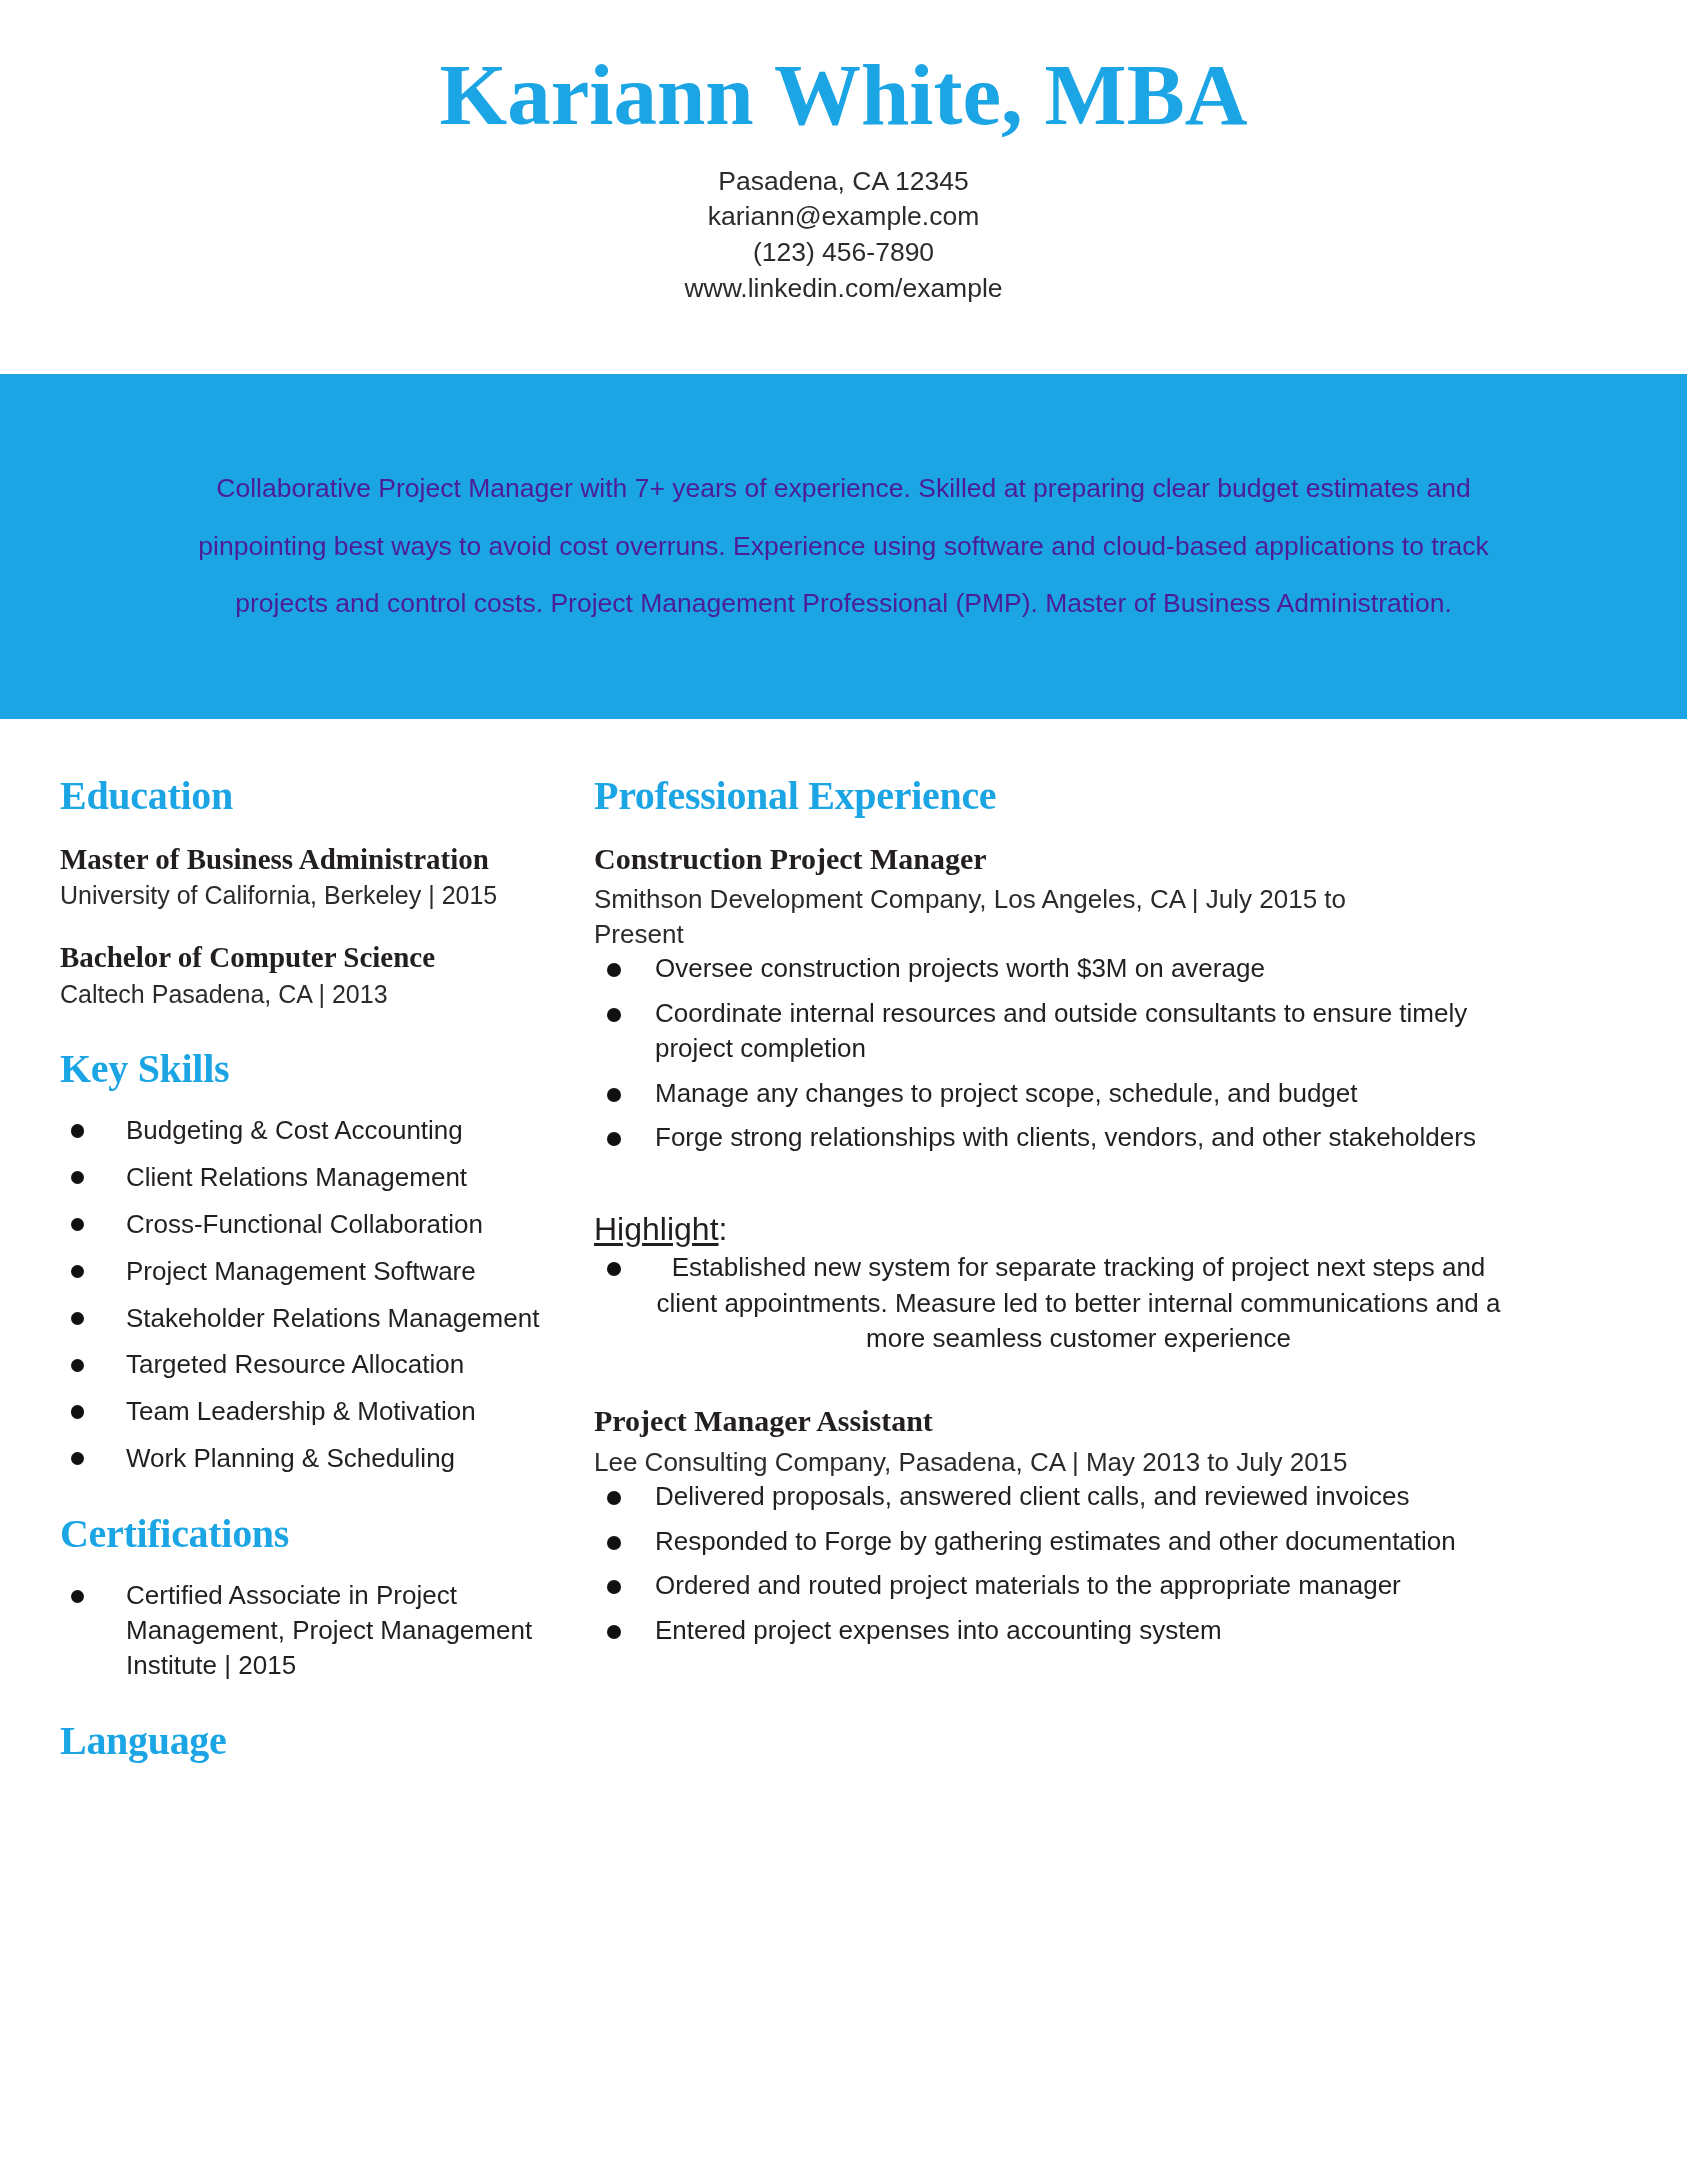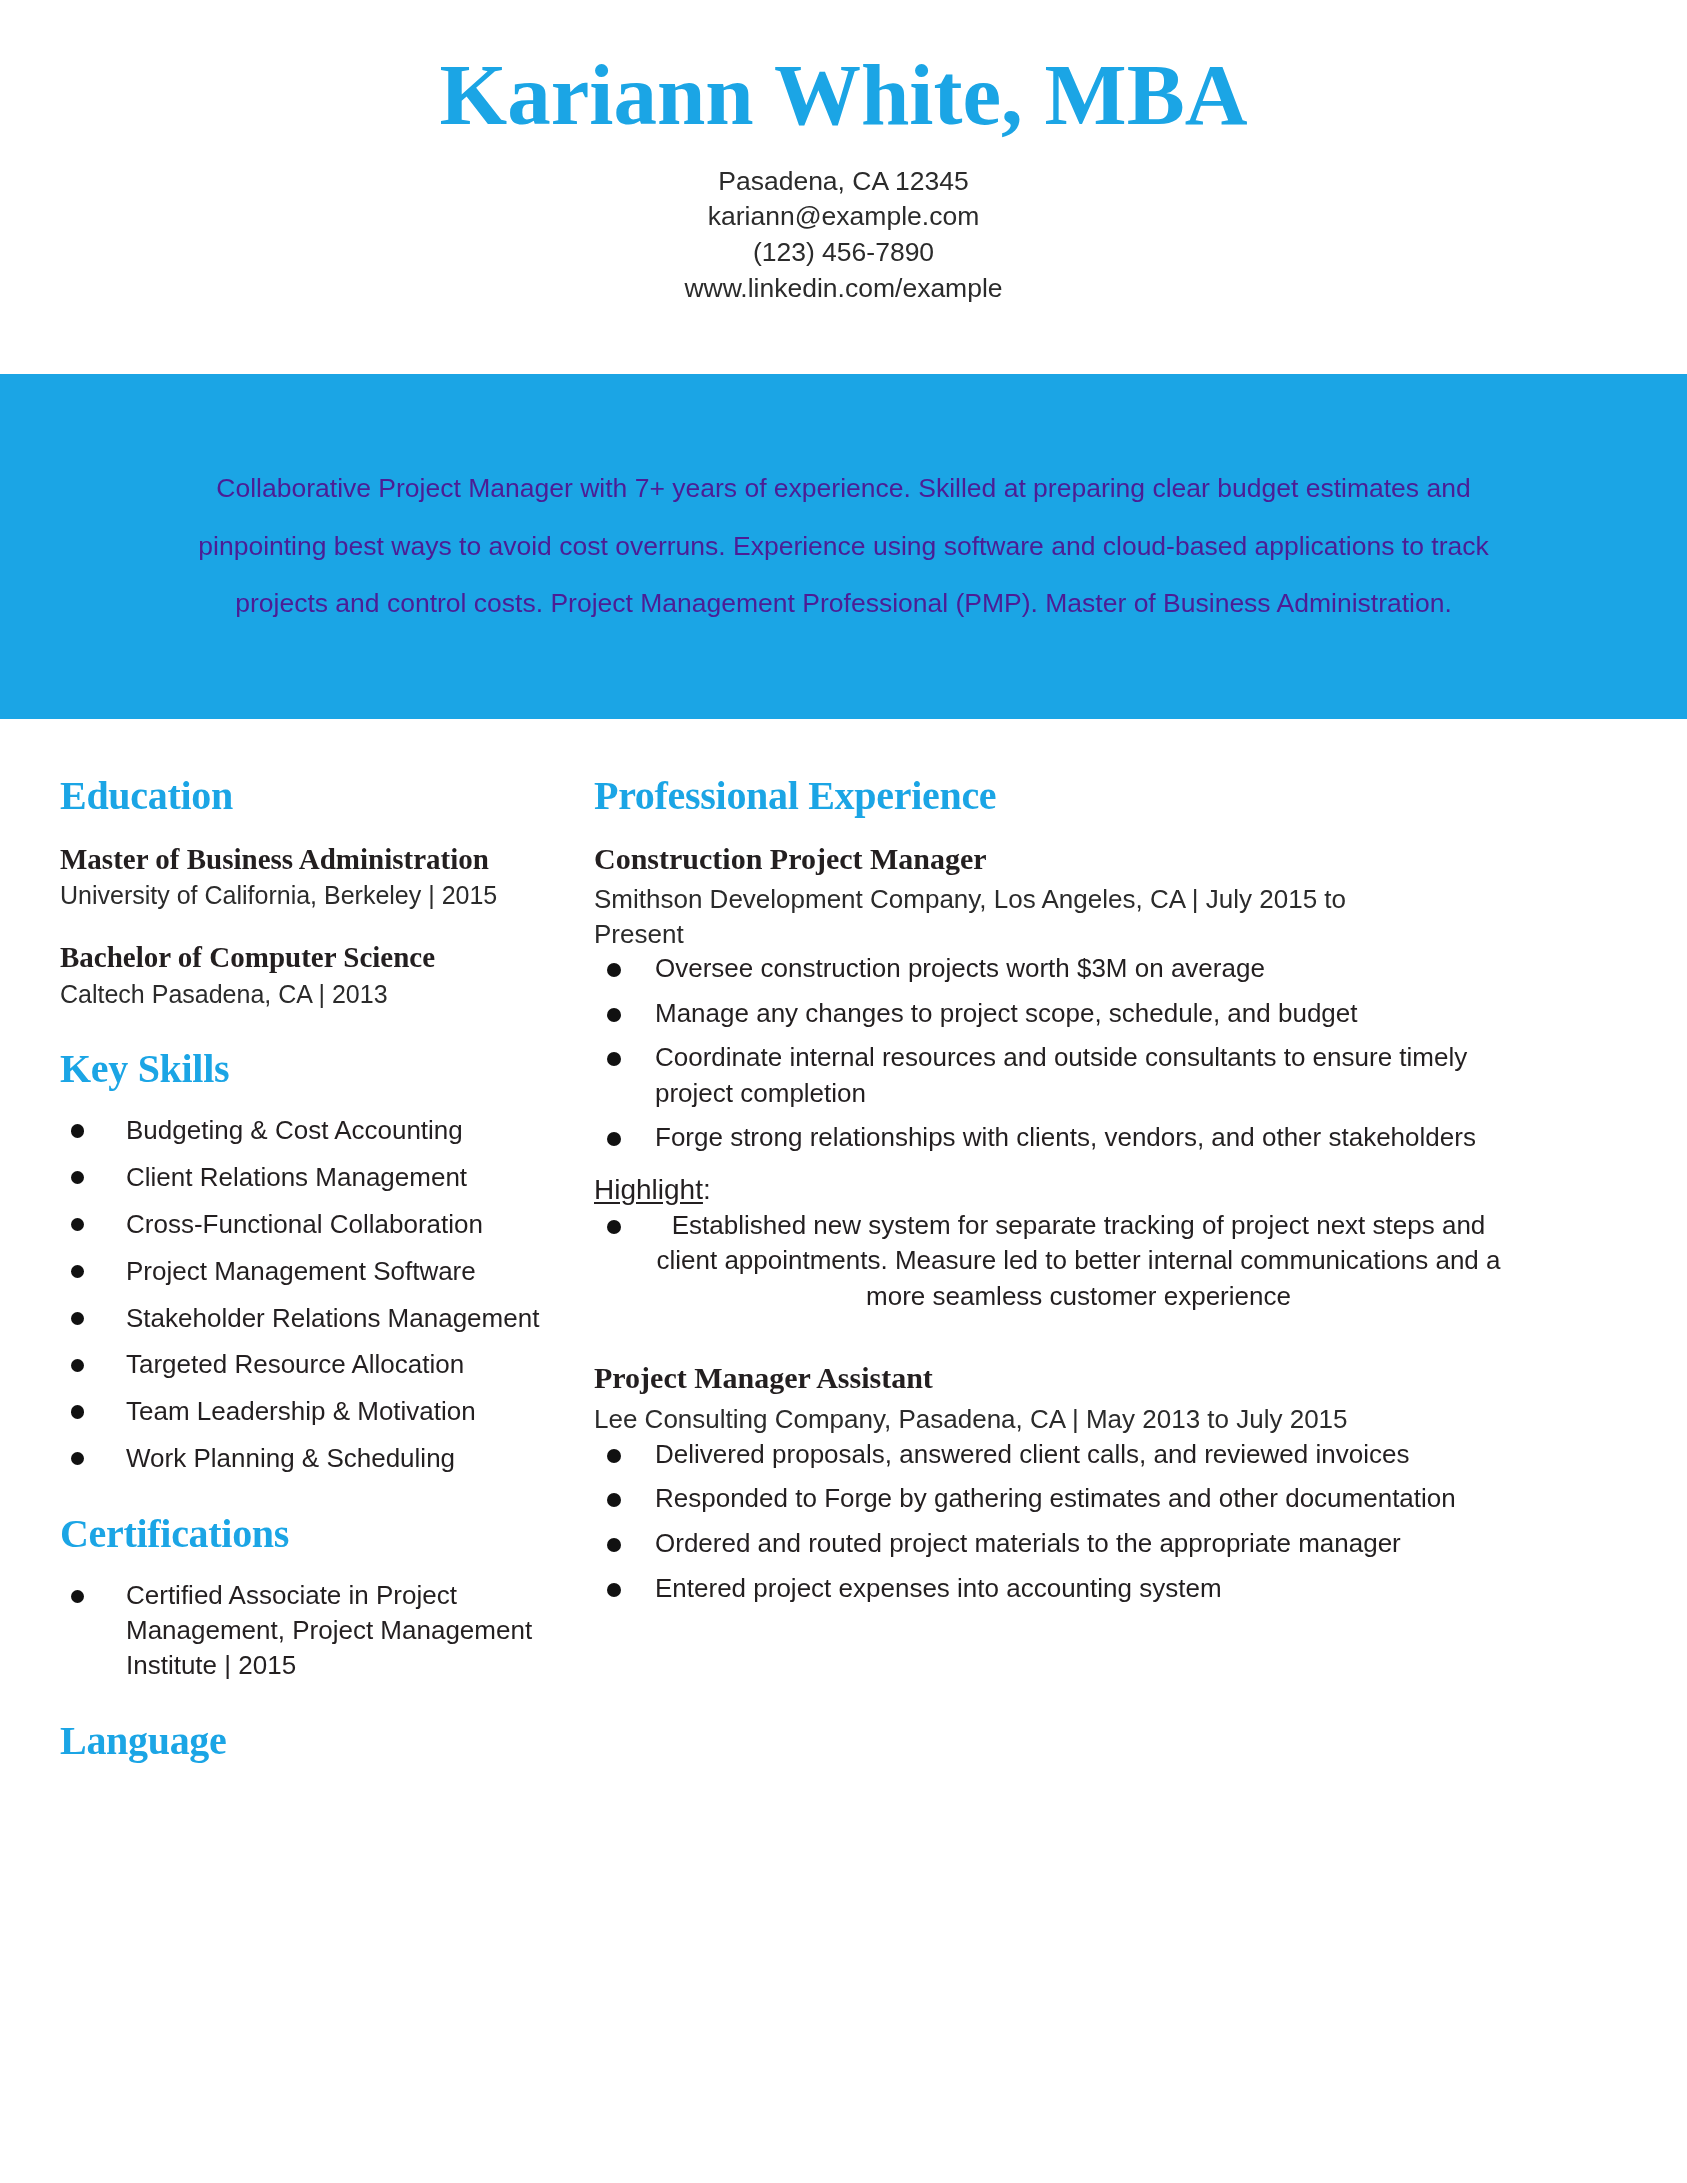--- a/index.html
+++ b/index.html
@@ -177,24 +177,24 @@
   .job-meta {
     font-size: 26px;
     line-height: 1.32;
     color: #2b2b2b;
     margin: 5.3px 0 0 0;
     max-width: 794px;
   }
   .job-bullets { margin-top: 34px; }
 
   .highlight-label {
-    font-size: 28px;
+    font-size: 32px;
     line-height: 1.3;
     color: #231f20;
-    margin: 16px 0 0 0;
+    margin: 53px 0 0 0;
   }
   .highlight-label .u {
     text-decoration: underline;
     text-underline-offset: 3.3px;
   }
   .highlight-bullets { margin-top: 33px; text-align: center; }
 
   .job-spacer { height: 37px; }
 </style>
 </head>
@@ -268,22 +268,22 @@
 
       <div class="section">
         <h2 class="section-heading">Professional Experience</h2>
 
         <div class="job">
           <div class="job-title">Construction Project Manager</div>
           <div class="job-meta">Smithson Development Company, Los Angeles, CA | July 2015 to Present</div>
 
           <ul class="bullets job-bullets">
             <li>Oversee construction projects worth $3M on average</li>
+            <li>Coordinate internal resources and outside consultants to ensure timely project completion</li>
             <li>Manage any changes to project scope, schedule, and budget</li>
-            <li>Coordinate internal resources and outside consultants to ensure timely project completion</li>
             <li>Forge strong relationships with clients, vendors, and other stakeholders</li>
           </ul>
 
           <div class="highlight-label"><span class="u">Highlight</span><span>:</span></div>
 
           <ul class="bullets highlight-bullets">
             <li>Established new system for separate tracking of project next steps and client appointments. Measure led to better internal communications and a more seamless customer experience</li>
           </ul>
         </div>
 

